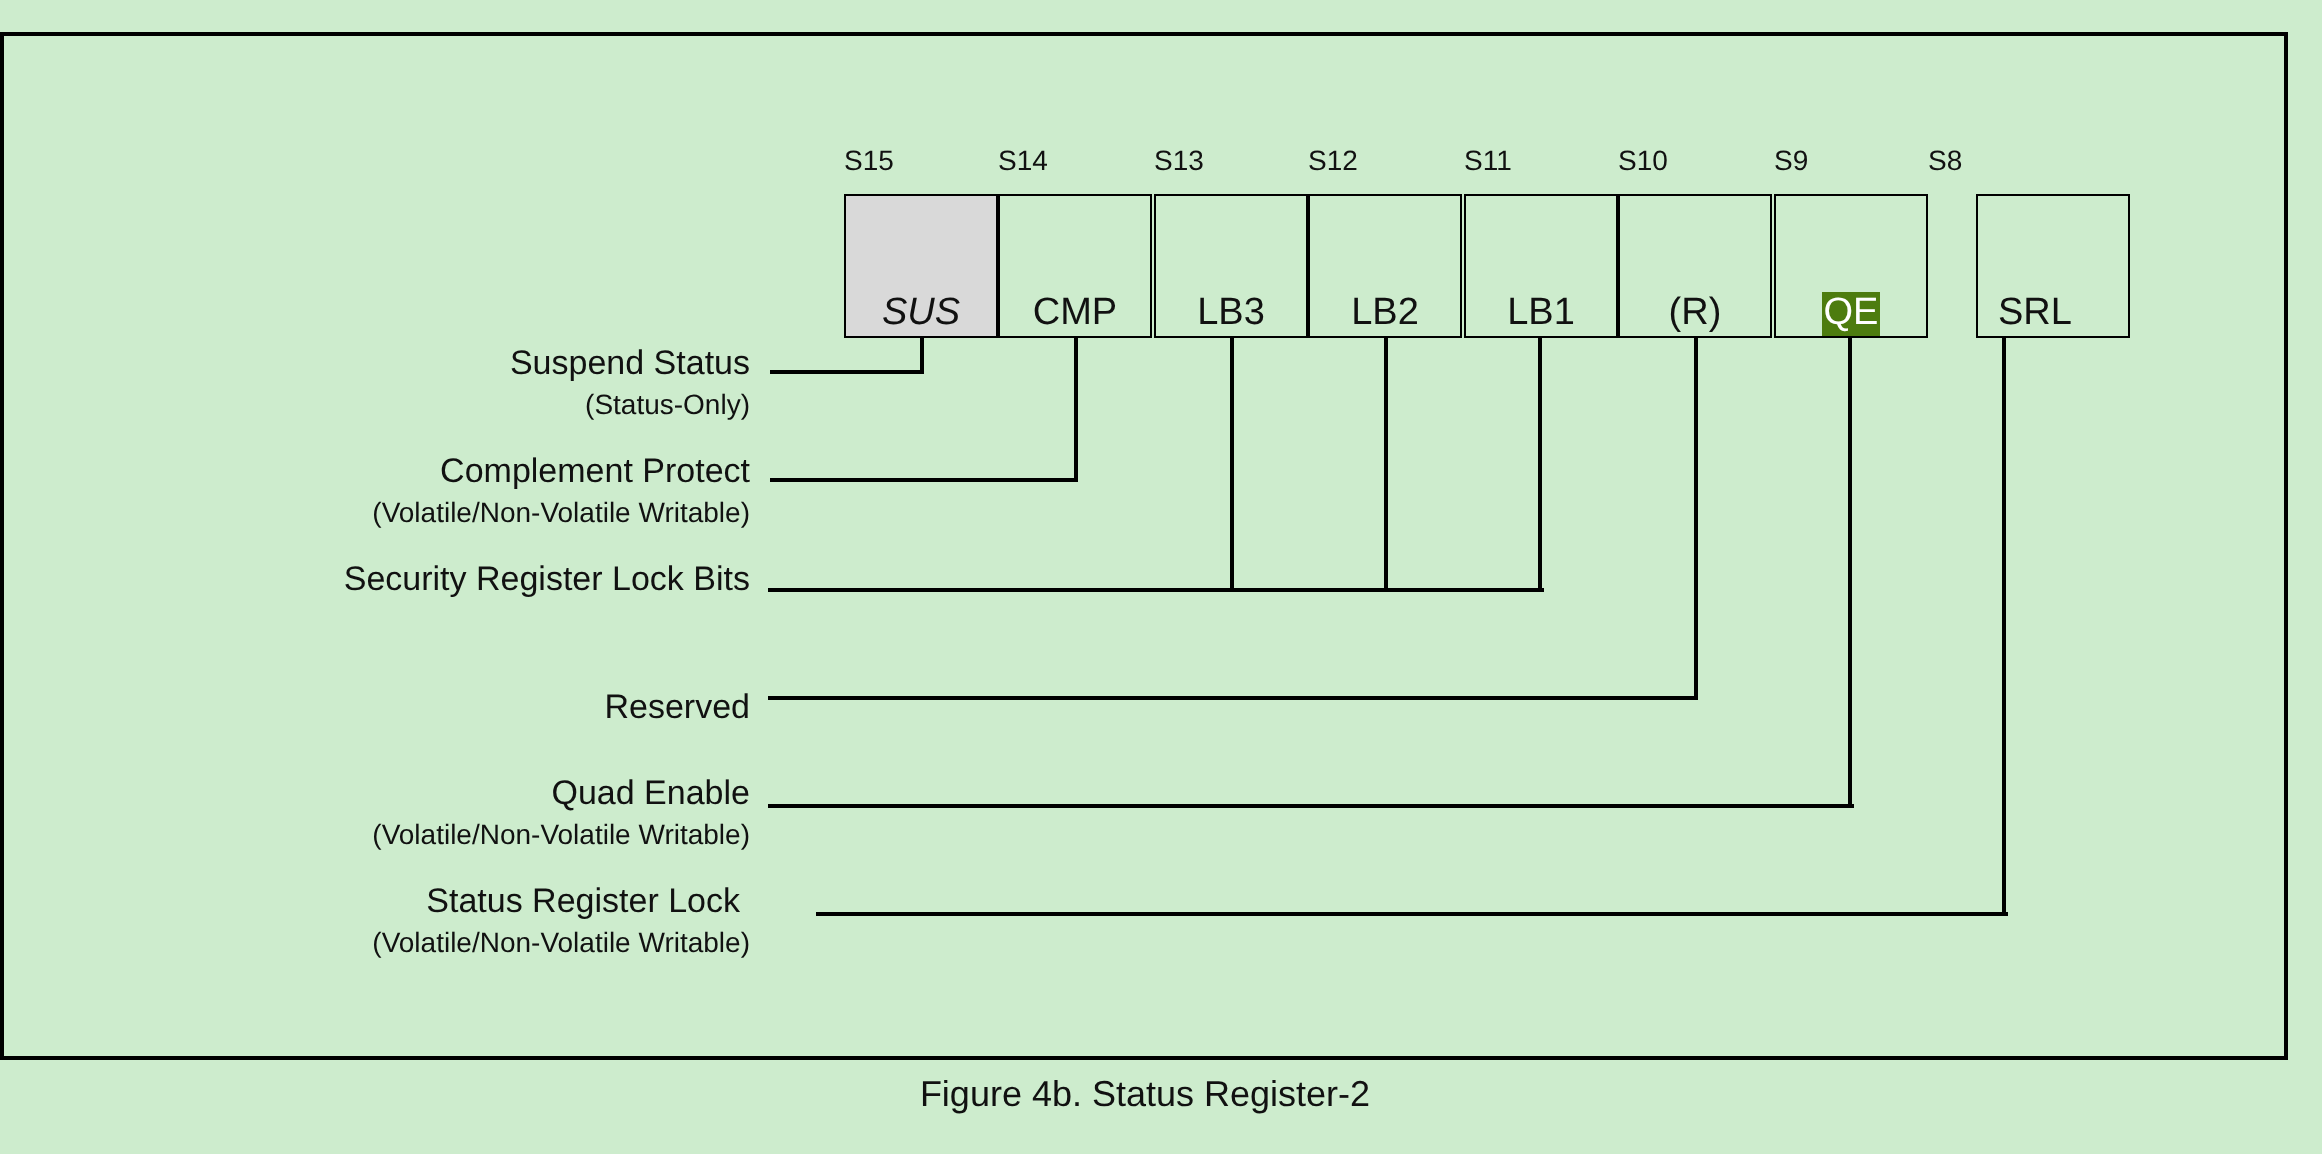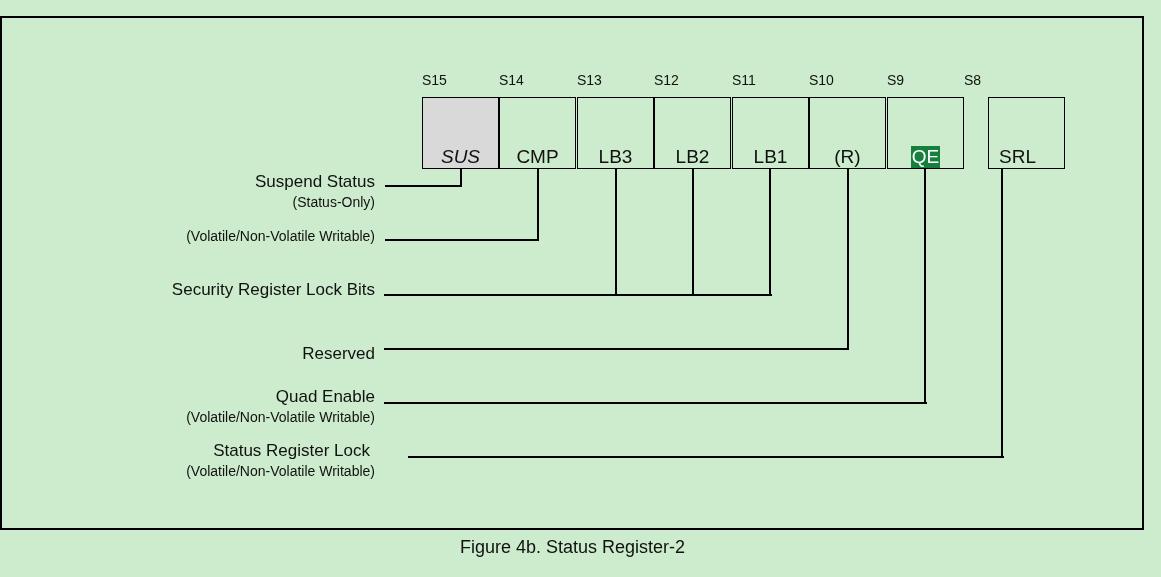--- a/index.html
+++ b/index.html
@@ -29,21 +29,21 @@
     position: absolute;
     top: 97px;
     width: 77px; height: 72px;
     border: 1px solid #000;
     box-sizing: border-box;
     display: flex; align-items: flex-end; justify-content: center;
     font-size: 19px;
   }
   .cell.sus { background: #d9d9d9; font-style: italic; }
   .cell.srl { justify-content: flex-start; padding-left: 10px; }
-  .qe-hl { background: #15803d; color: #fff; padding: 0 1px; }
+  .qe-hl { background: #4d7c0f; color: #fff; padding: 0 1px; }
   .desc {
     position: absolute;
     right: 786px;
     text-align: right;
     white-space: nowrap;
   }
   .desc .main { font-size: 17px; line-height: 20px; }
   .desc .sub { font-size: 14px; line-height: 20px; }
   .hline { position: absolute; height: 0; border-top: 2px solid #000; }
   .vline { position: absolute; width: 0; border-left: 2px solid #000; }
@@ -91,20 +91,21 @@
   </div>
 <div class="cell srl" style="left:988px">
     <span>SRL</span>
   </div>
 
 <div class="desc" style="top:172px">
   <div class="main">Suspend Status</div>
   <div class="sub">(Status-Only)</div>
 </div>
 <div class="desc" style="top:226px">
+  <div class="main">Complement Protect</div>
   <div class="sub">(Volatile/Non-Volatile Writable)</div>
 </div>
 <div class="desc" style="top:280px">
   <div class="main">Security Register Lock Bits</div>
 </div>
 <div class="desc" style="top:344px">
   <div class="main">Reserved</div>
 </div>
 <div class="desc" style="top:387px">
   <div class="main">Quad Enable</div>

